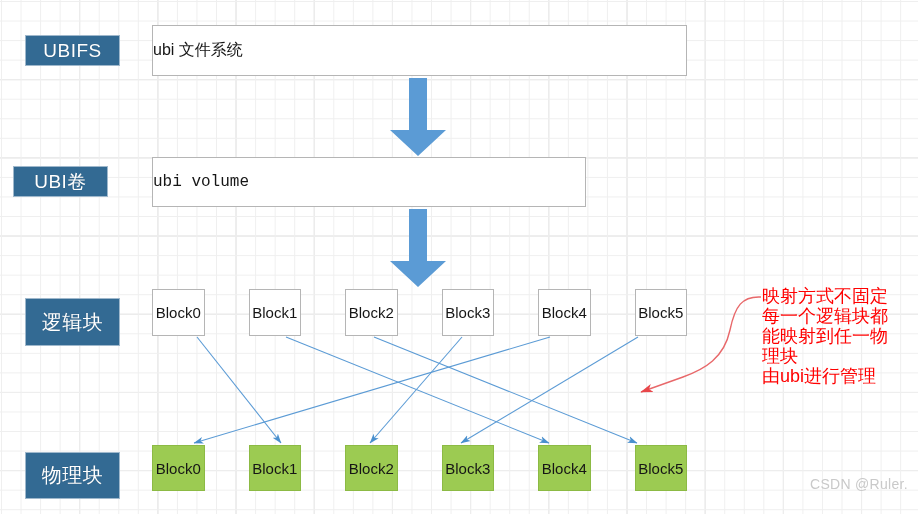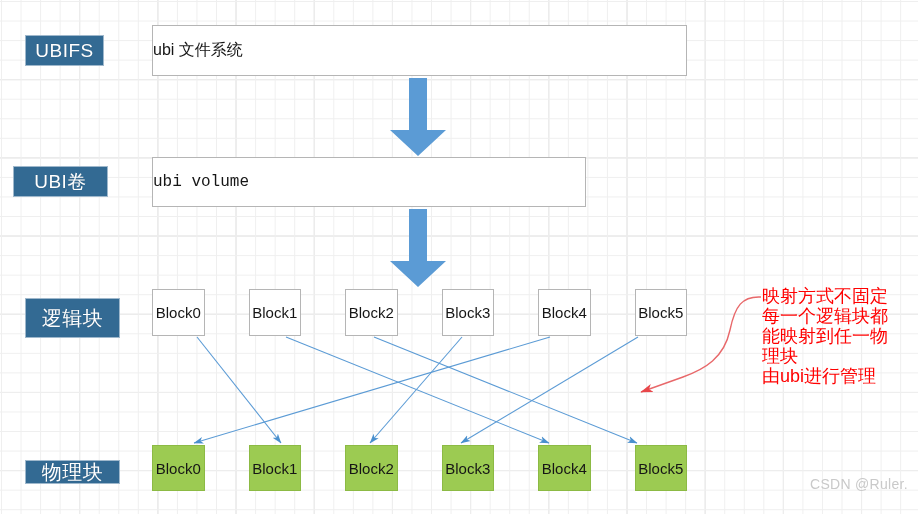--- a/index.html
+++ b/index.html
@@ -37,24 +37,24 @@
     background: #336A93;
     border: 1px solid #9fb8cc;
     color: #ffffff;
     display: flex;
     align-items: center;
     justify-content: center;
     box-sizing: border-box;
     letter-spacing: 0.5px;
     text-shadow: 0 0 1px rgba(0,0,0,0.25);
   }
-  .stage-label.l0 { left: 25px;  top: 35px;  width: 79px; height: 31px; font-size: 19px; }
+  .stage-label.l0 { left: 25px;  top: 35px;  width: 95px; height: 31px; font-size: 19px; }
   .stage-label.l1 { left: 13px;  top: 166px; width: 95px; height: 31px; font-size: 19px; }
-  .stage-label.l2 { left: 25px;  top: 298px; width: 95px; height: 40px; font-size: 20px; }
-  .stage-label.l3 { left: 25px;  top: 452px; width: 95px; height: 24px; font-size: 20px; margin-top: 8px; }
+  .stage-label.l2 { left: 25px;  top: 298px; width: 95px; height: 48px; font-size: 20px; }
+  .stage-label.l3 { left: 25px;  top: 452px; width: 95px; height: 47px; font-size: 20px; }
 
   
   .layer-box {
     position: absolute;
     background: #ffffff;
     border: 1px solid #b5b5b5;
     box-sizing: border-box;
     display: flex;
     align-items: center;
     justify-content: flex-start;

